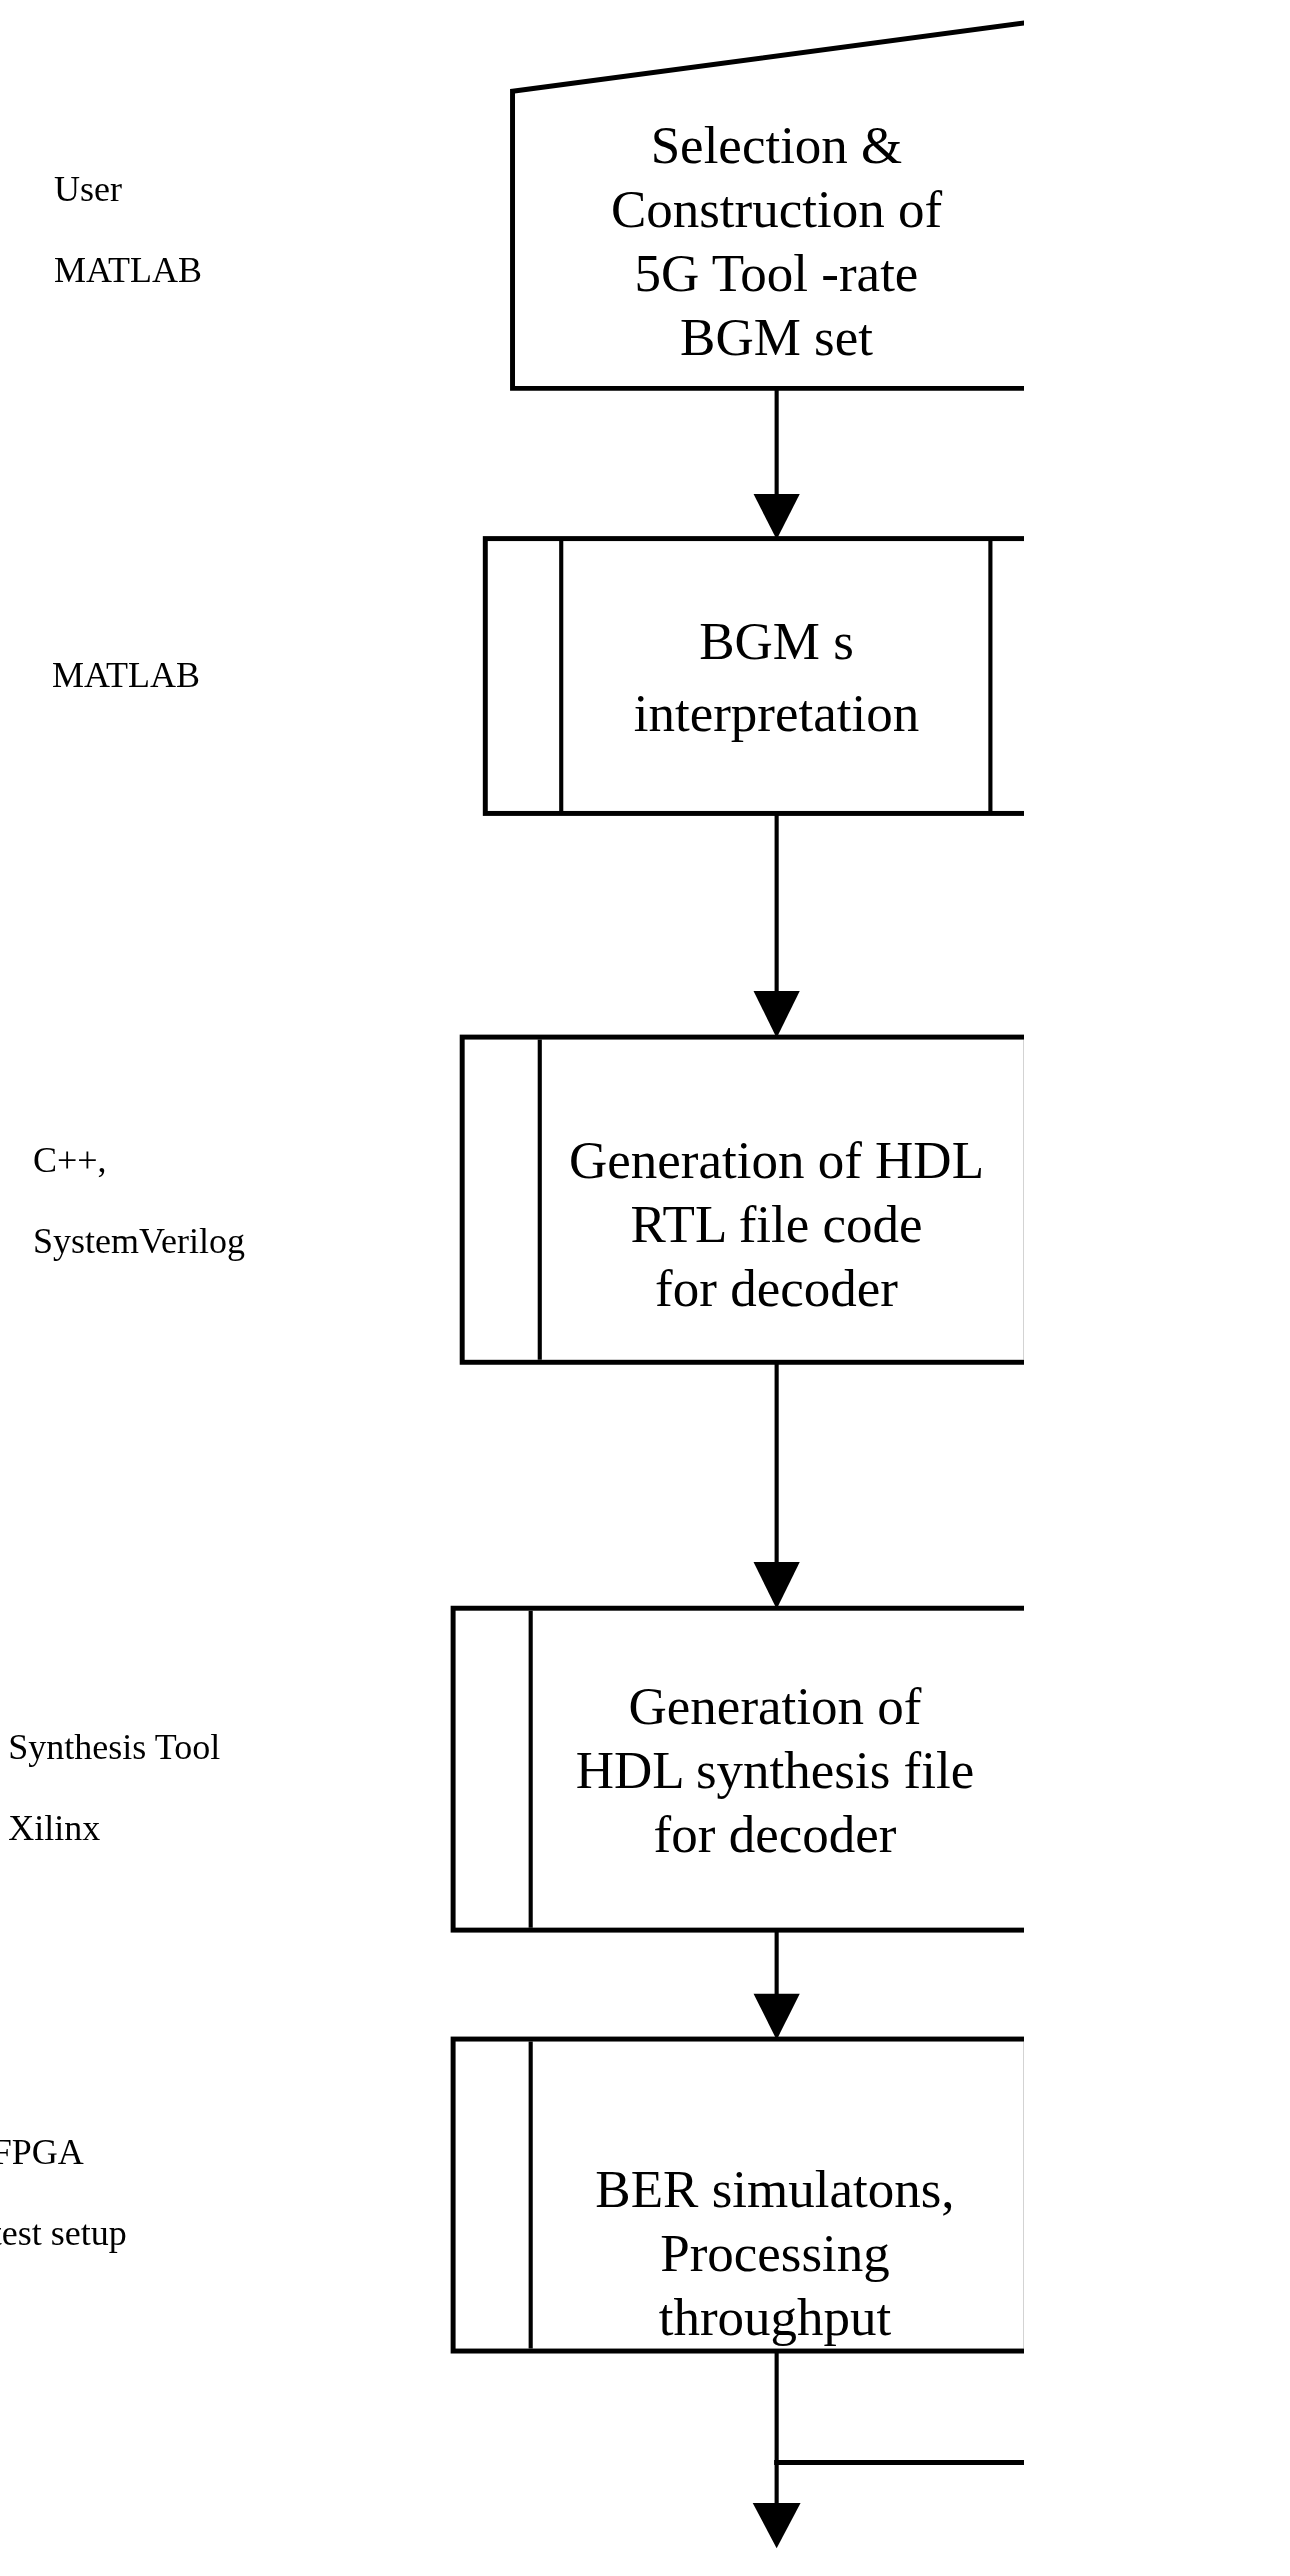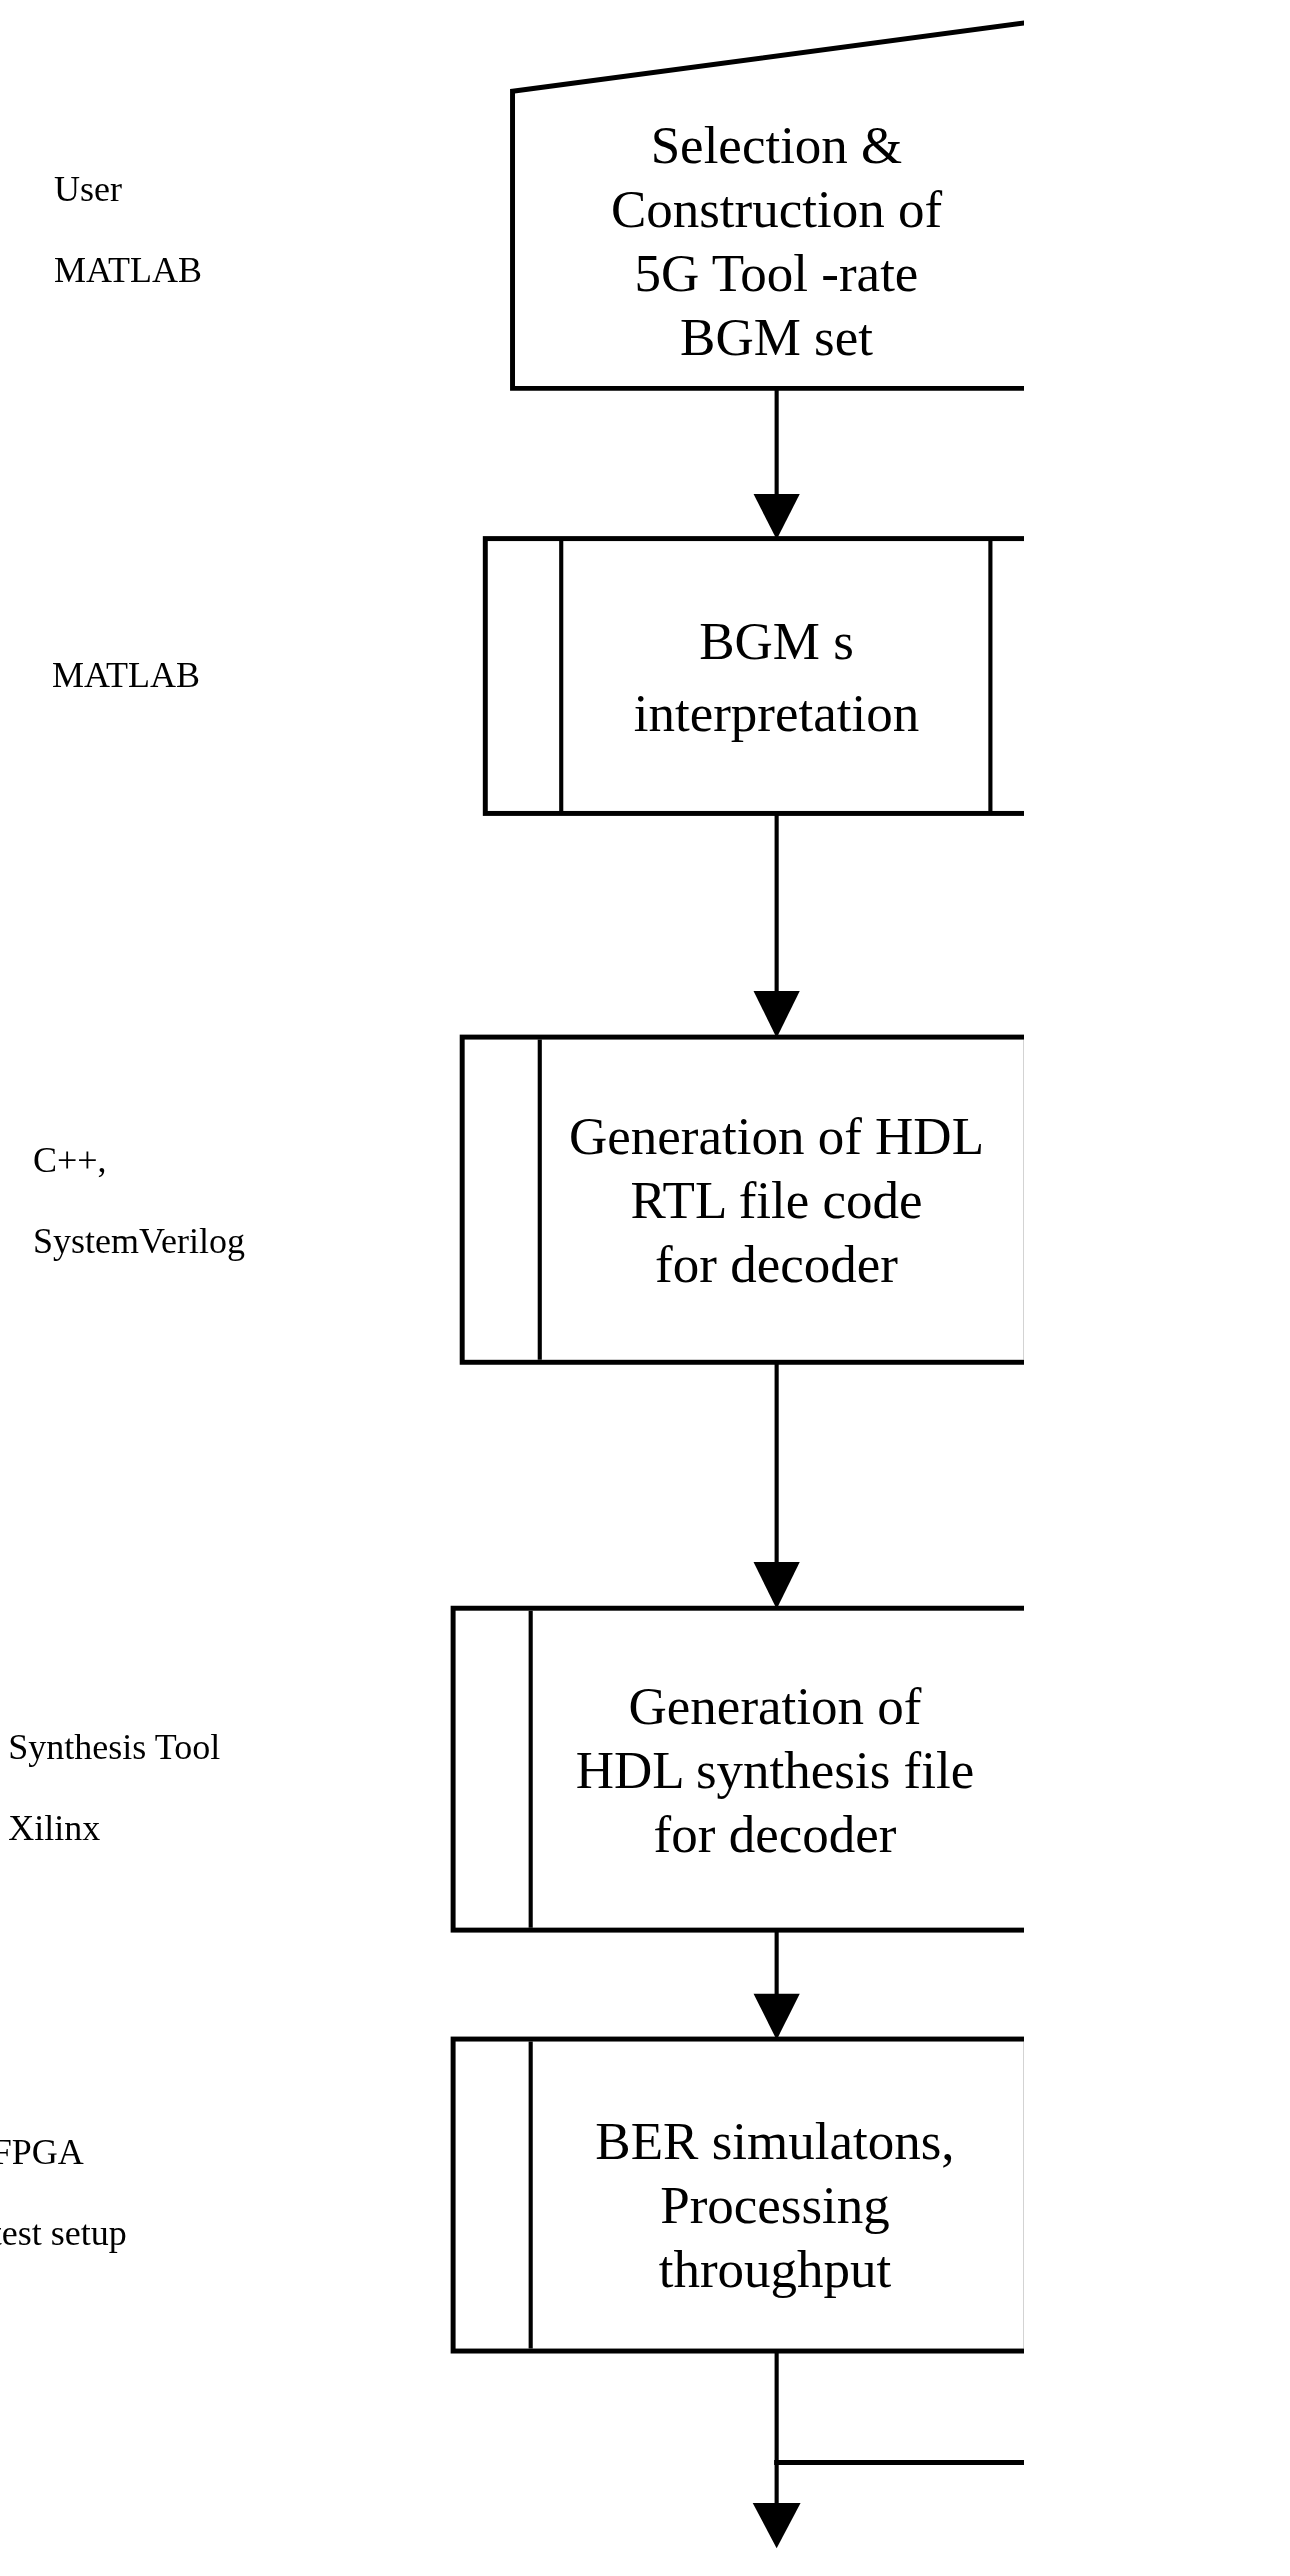--- a/index.html
+++ b/index.html
@@ -39,23 +39,23 @@
     font-size:36px;
     line-height:81px;
     color:var(--text);
     white-space:nowrap;
   }
   .side-label span { display:block; }
 
   
   .t1 { left:529px; top:102px;  width:495px; height:277px; }
   .t2 { left:570px; top:545px;  width:413px; height:263px;gap:8px; }
-  .t3 { left:548px; top:1044px; width:457px; height:312px; }
+  .t3 { left:548px; top:1068px; width:457px; height:312px; }
   .t4 { left:539px; top:1615px; width:472px; height:309px; }
-  .t5 { left:539px; top:2060px; width:472px; height:289px; }
+  .t5 { left:539px; top:2060px; width:472px; height:289px;justify-content:flex-end; }
 
   
   .L1 { left:54px;  top:149px;  }
   .L2 { left:52px;  top:635px;  }
   .L3 { left:33px;  top:1120px; }
   .L4 { left:8.3px;  top:1707px; }
   .L5 { left:-8.3px; top:2112px; }
 </style>
 </head>
 <body>

